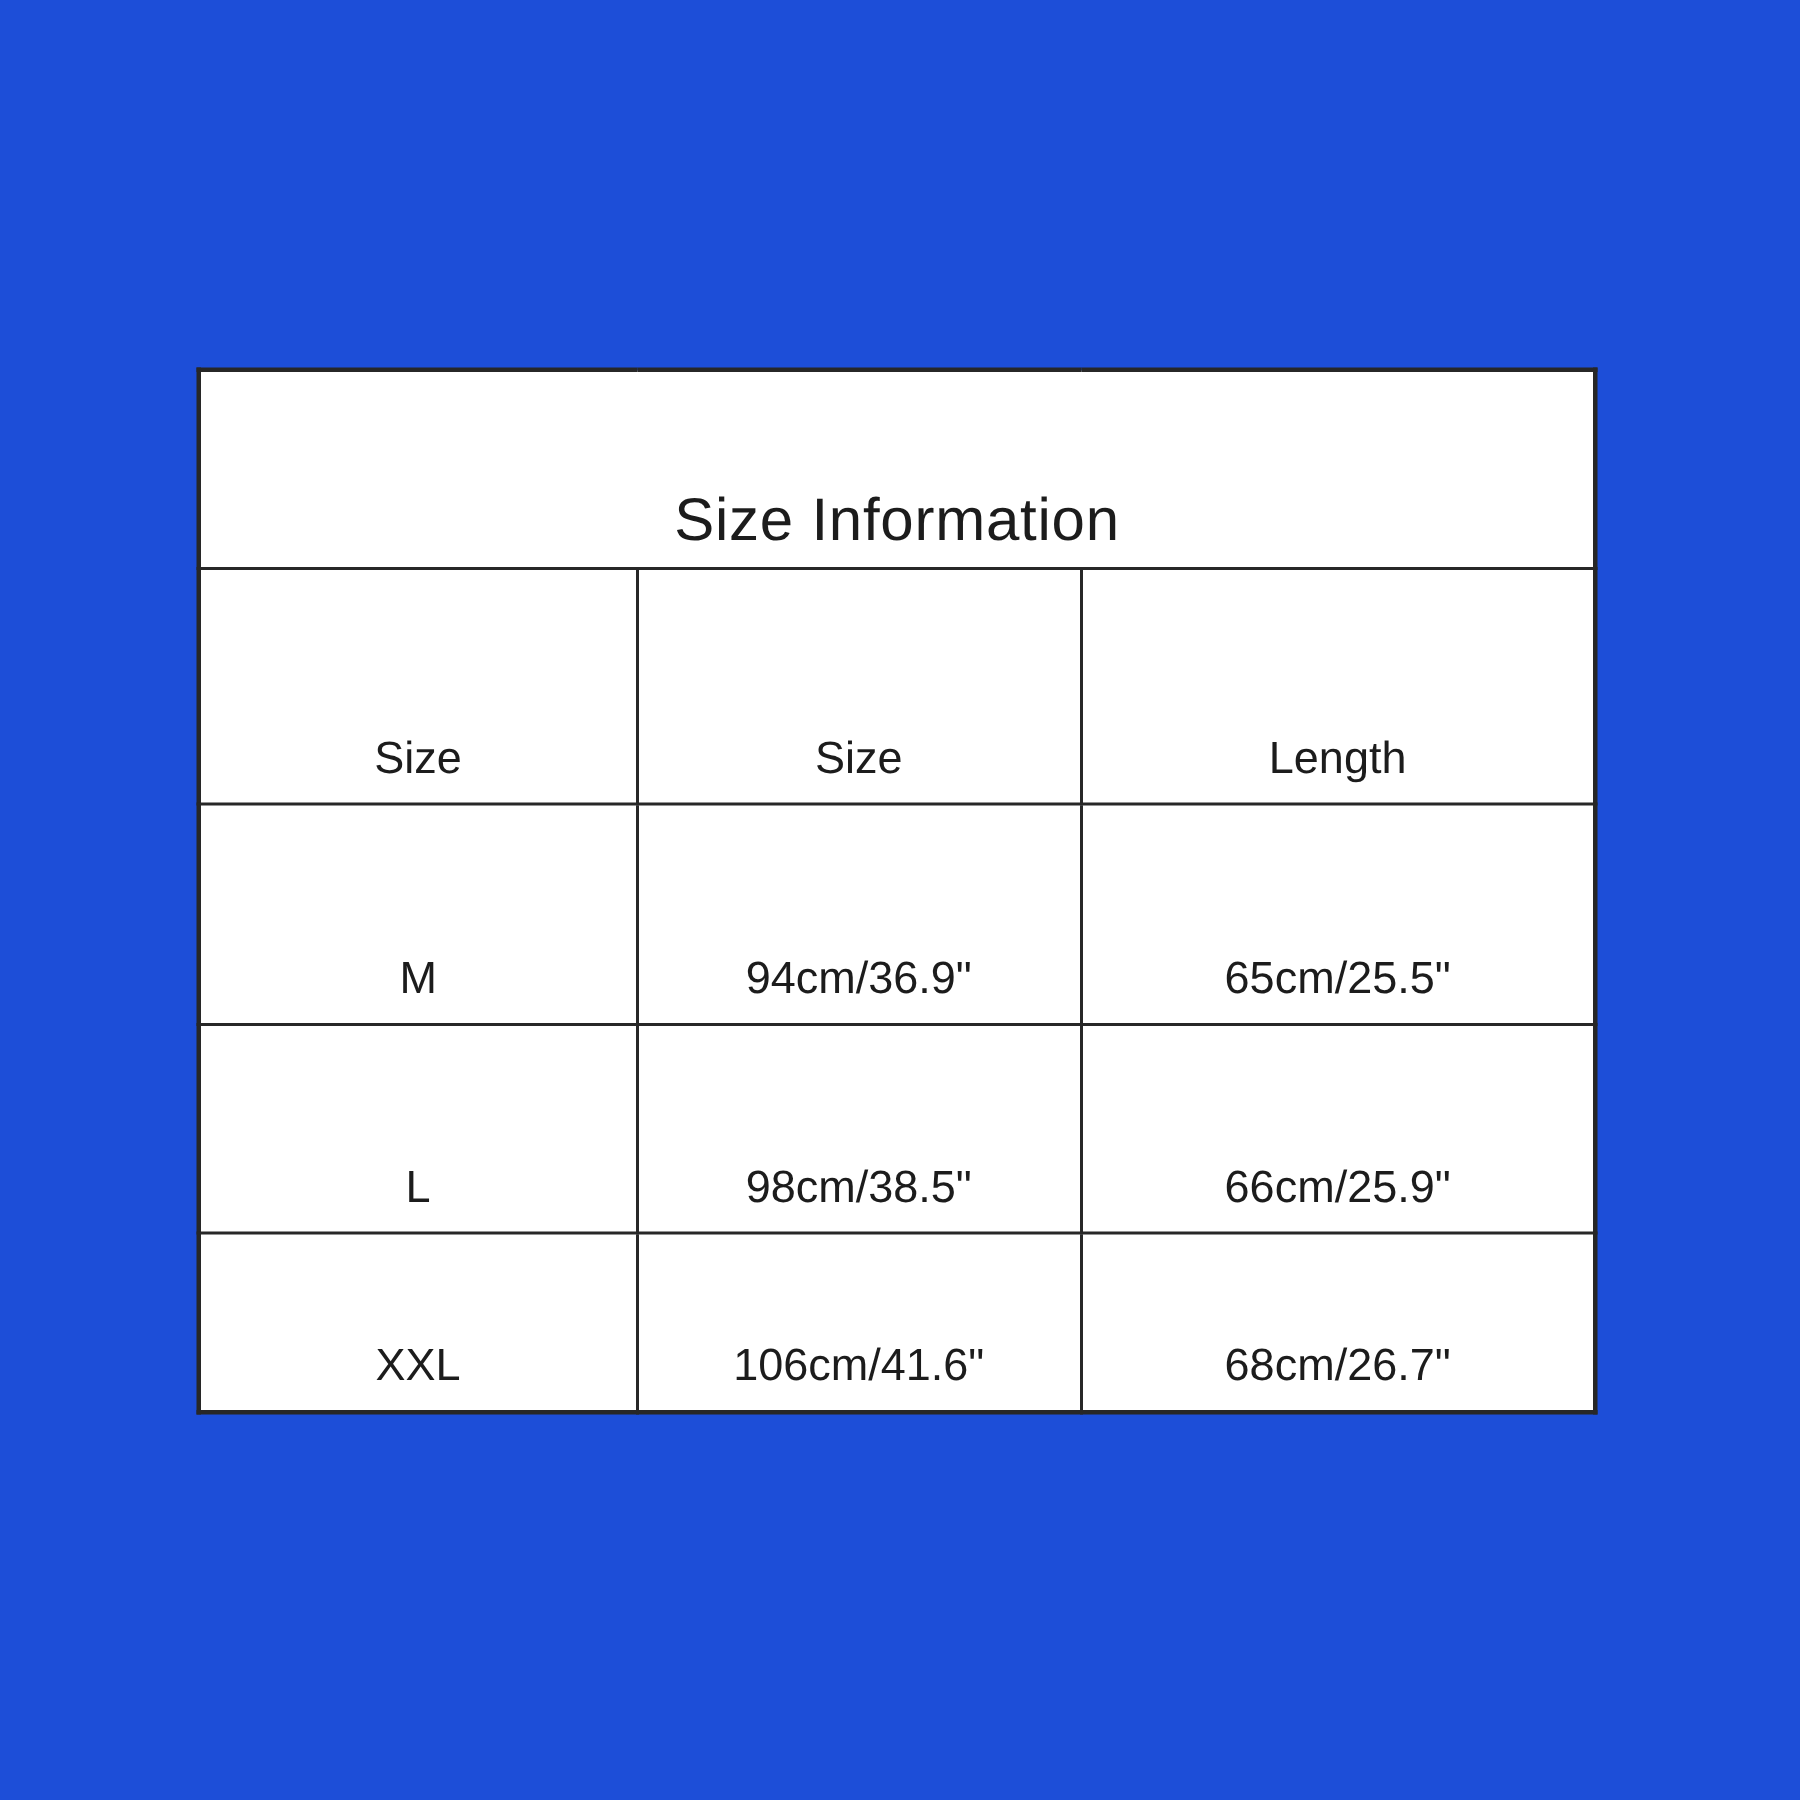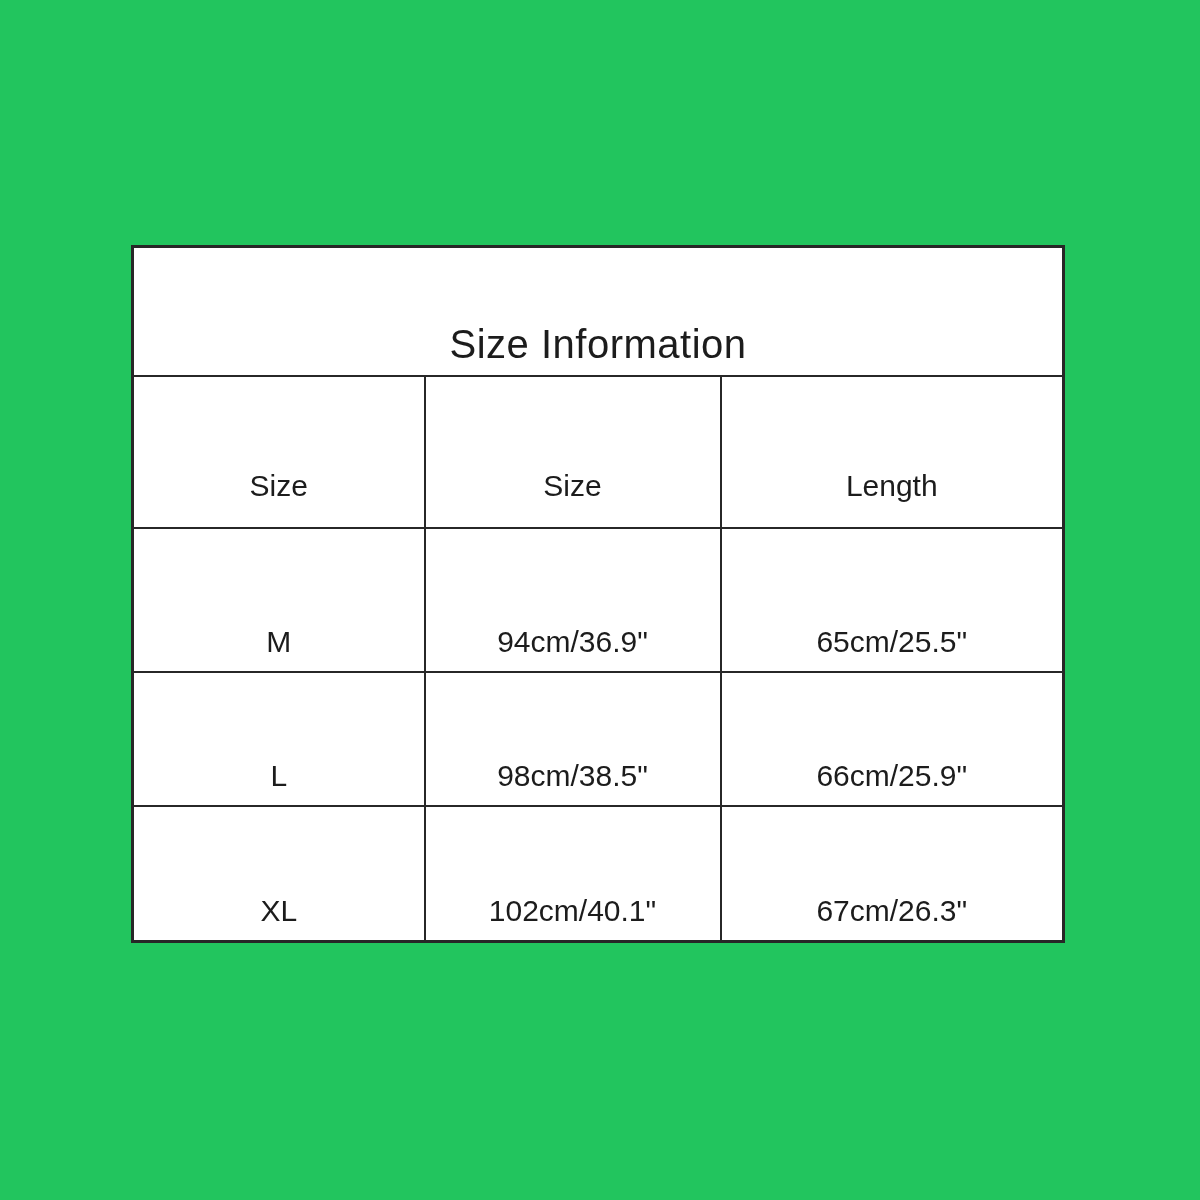--- a/index.html
+++ b/index.html
@@ -6,21 +6,21 @@
   html, body {
     width: 1200px;
     height: 1200px;
     background: #ffffff;
     font-family: "Liberation Sans", sans-serif;
   }
   .canvas {
     position: relative;
     width: 1200px;
     height: 1200px;
-    background: #22c55e;
+    background: #1d4ed8;
     overflow: hidden;
   }
   table.size-chart {
     position: absolute;
     left: 131px;
     top: 245px;
     width: 931px;
     height: 698px;
     border-collapse: collapse;
     table-layout: fixed;
@@ -40,21 +40,21 @@
   }
   td.title-cell {
     height: 109px;
     font-size: 40px;
     letter-spacing: 0.5px;
     padding-bottom: 8px;
   }
   tr.header-row td {
     height: 129px;
     font-size: 30px;
-    padding-bottom: 24px;
+    padding-bottom: 12px;
   }
   tr.data-row td {
     font-size: 30px;
     padding-bottom: 12px;
   }
   tr.data-row-m td   { height: 121px; }
   tr.data-row-l td   { height: 114px; }
   tr.data-row-xl td  { height: 114px; }
   tr.data-row-xxl td { height: 98px; }
   col.c-size   { width: 292px; }
@@ -83,20 +83,20 @@
       <tr class="data-row data-row-m">
         <td>M</td>
         <td>94cm/36.9"</td>
         <td>65cm/25.5"</td>
       </tr>
       <tr class="data-row data-row-l">
         <td>L</td>
         <td>98cm/38.5"</td>
         <td>66cm/25.9"</td>
       </tr>
-      <tr class="data-row data-row-xl">
-        <td>XL</td>
-        <td>102cm/40.1"</td>
-        <td>67cm/26.3"</td>
+      <tr class="data-row data-row-xxl">
+        <td>XXL</td>
+        <td>106cm/41.6"</td>
+        <td>68cm/26.7"</td>
       </tr>
     </tbody>
   </table>
 </div>
 
 </body></html>

